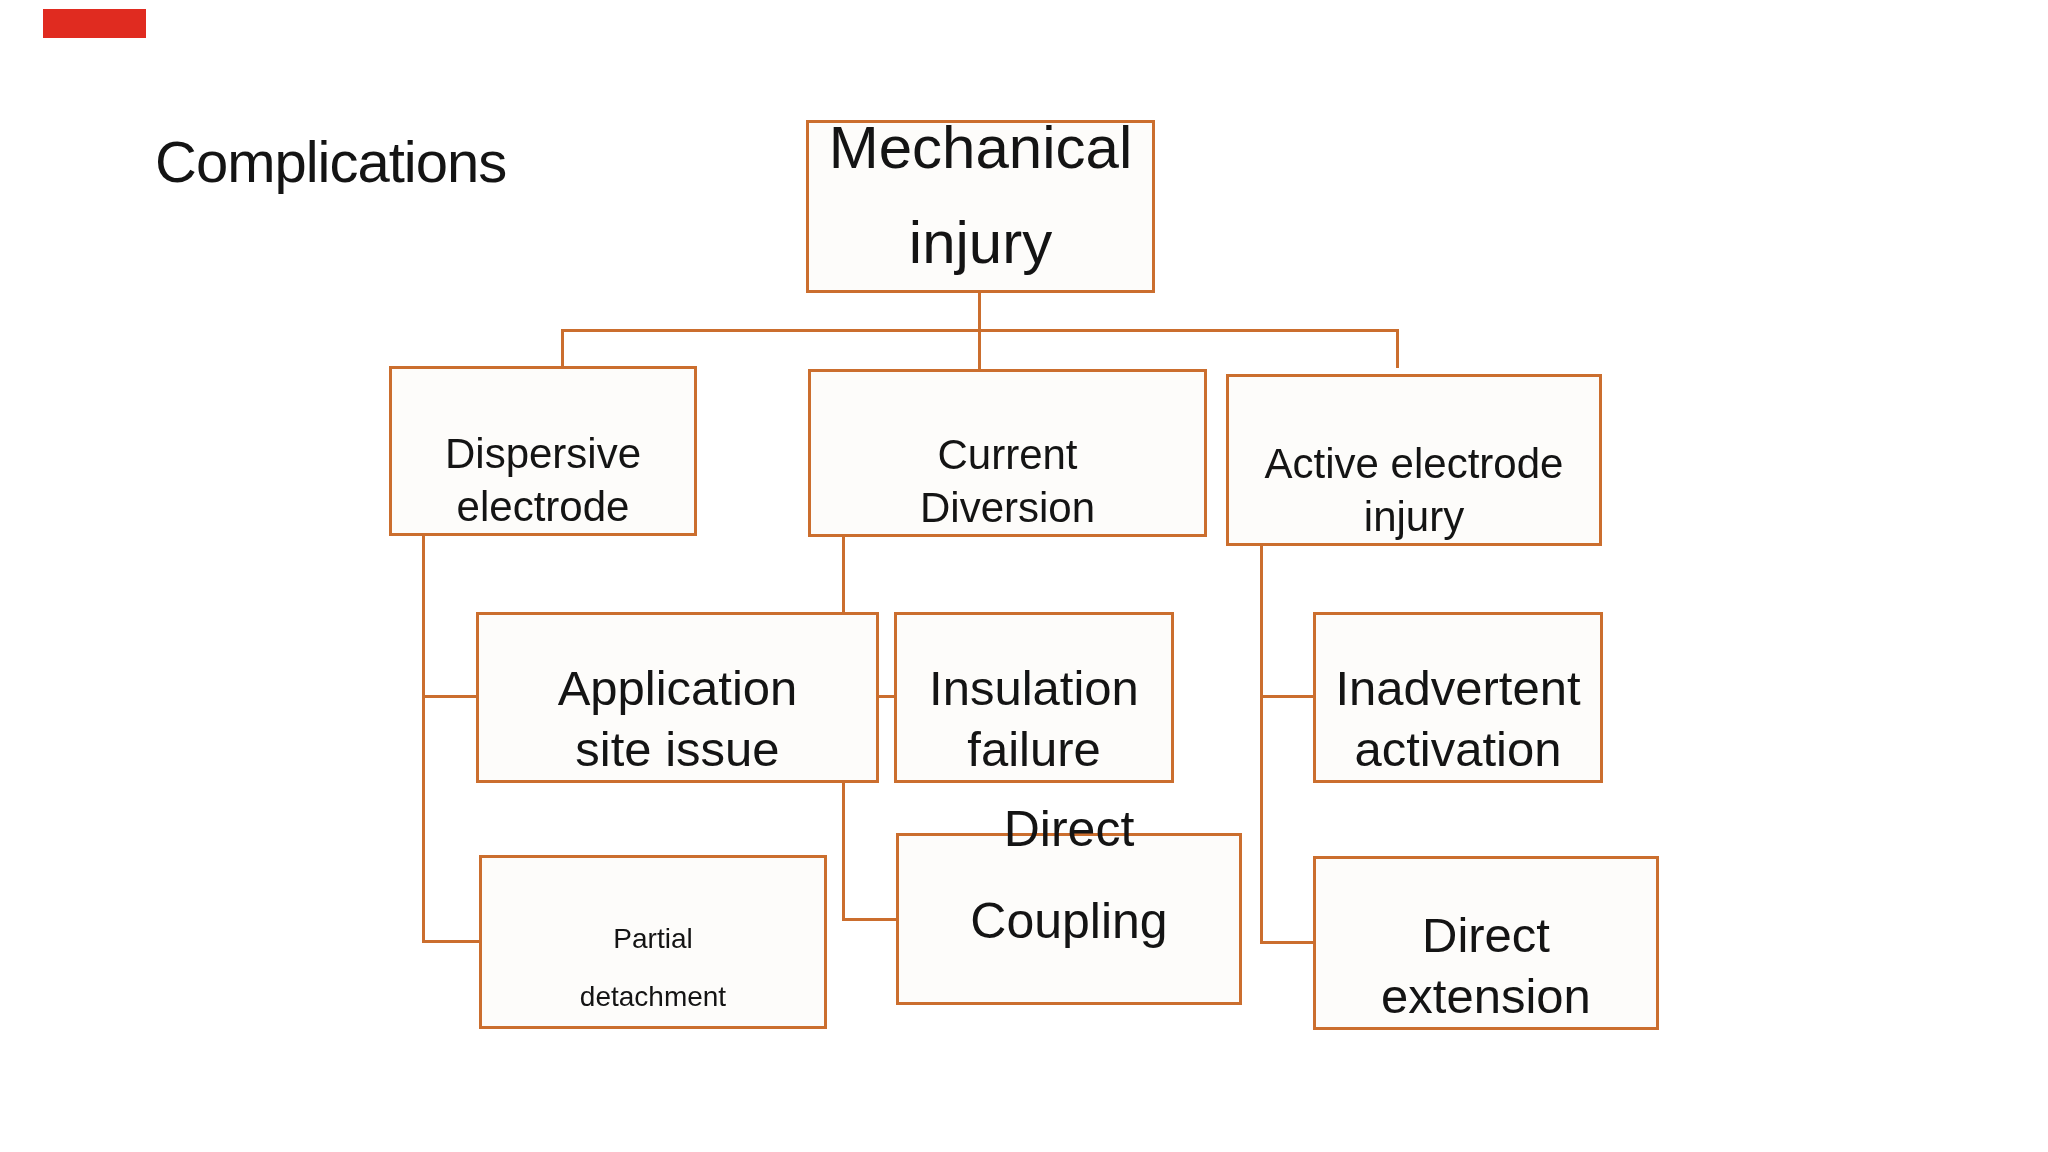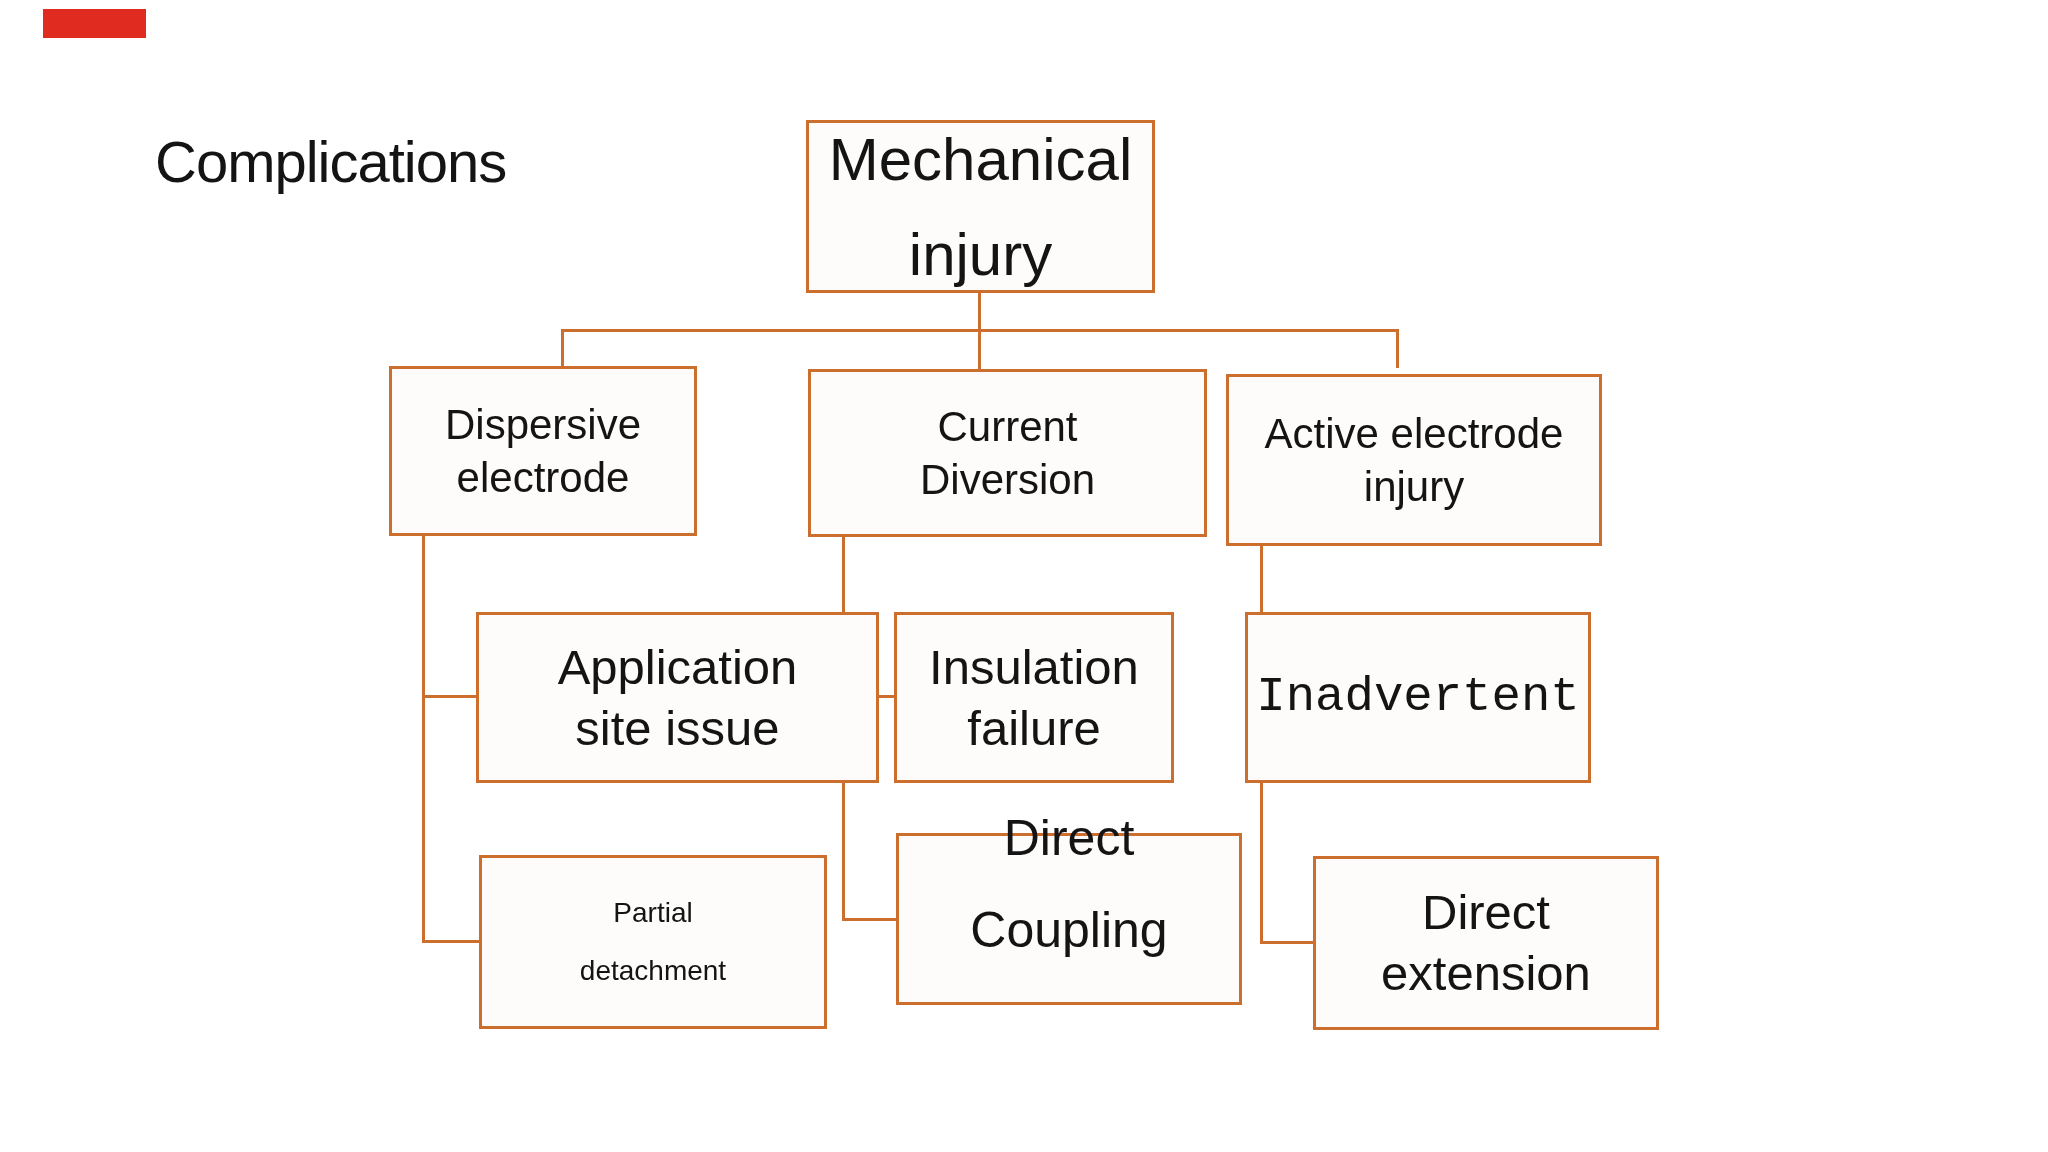--- a/index.html
+++ b/index.html
@@ -34,21 +34,21 @@
   }
   .conn{position:absolute;background:var(--accent);}
   .conn.h{height:3px;}
   .conn.v{width:3px;}
   .node{
     position:absolute;
     box-sizing:border-box;
     border:3px solid var(--accent);
     background:var(--box_fill);
     display:flex;
-    align-items:center;
+    align-items:flex-end;
     justify-content:center;
     text-align:center;
   }
   .node-text{width:100%;}
   .tl{display:block;}
   
   .n-mechanical .node-text{font-size:60px;line-height:95px;}
   .n-row2 .node-text{font-size:42px;line-height:53px;}
   .n-leaf .node-text{font-size:49px;line-height:61px;}
   .n-partial .node-text{font-size:28px;line-height:58px;}
@@ -130,23 +130,24 @@
     </div>
   </div>
 
   <div class="node n-coupling" style="left:896px;top:833px;width:346px;height:172px;">
     <div class="node-text">
       <span class="tl">Direct</span>
       <span class="tl">Coupling</span>
     </div>
   </div>
 
-  <div class="node n-leaf" style="left:1245px;top:612px;width:346px;height:171px;font-family:Liberation Mono, monospace;">
+  <div class="node n-leaf" style="left:1313px;top:612px;width:290px;height:171px;">
     <div class="node-text">
       <span class="tl">Inadvertent</span>
+      <span class="tl">activation</span>
     </div>
   </div>
 
   <div class="node n-leaf" style="left:1313px;top:856px;width:346px;height:174px;">
     <div class="node-text">
       <span class="tl">Direct</span>
       <span class="tl">extension</span>
     </div>
   </div>
 

